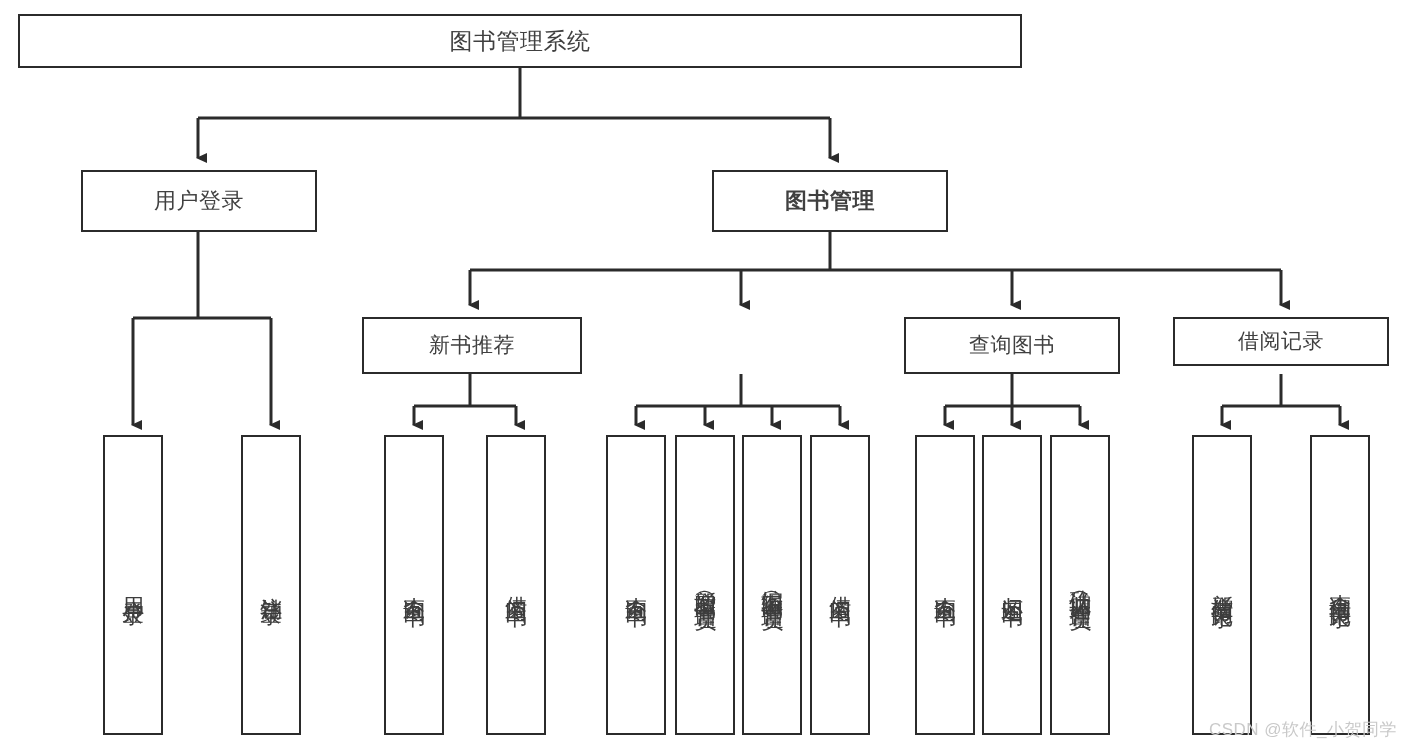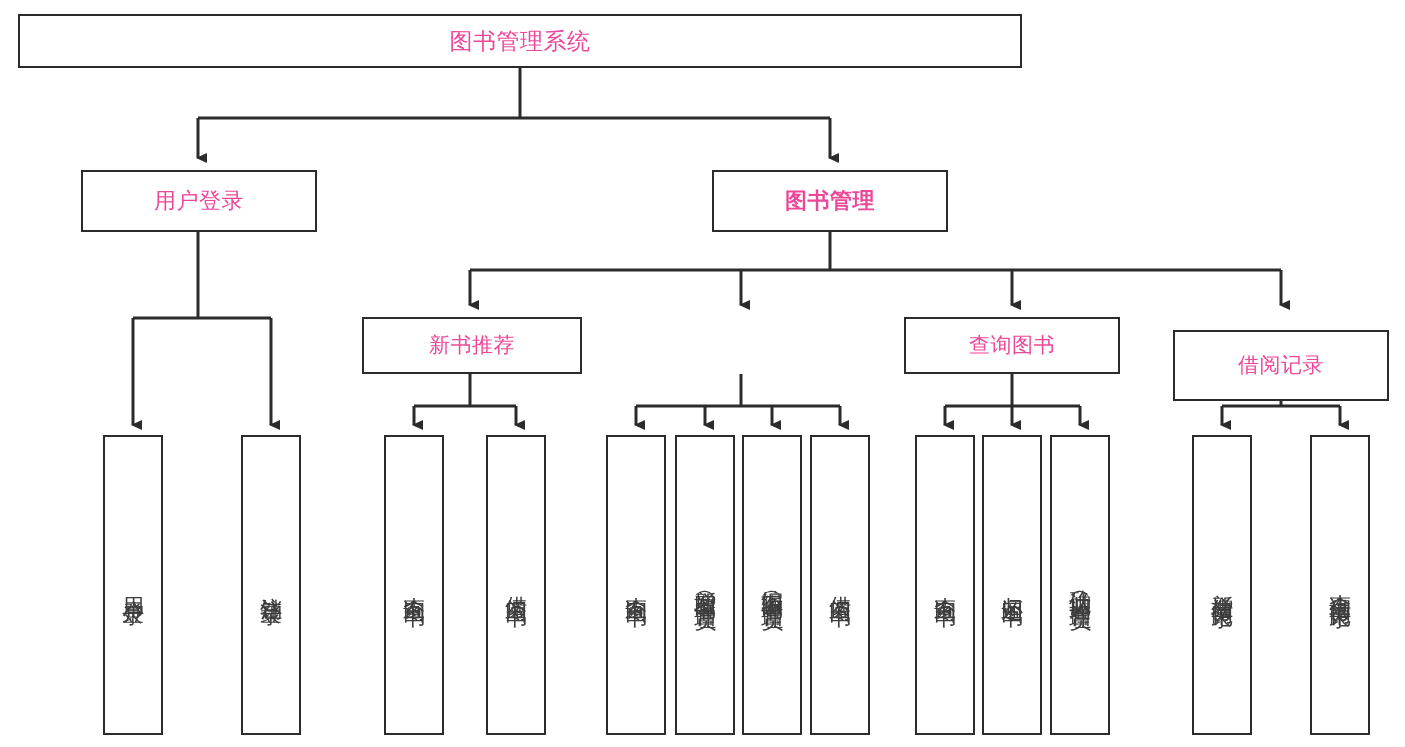--- a/index.html
+++ b/index.html
@@ -10,21 +10,21 @@
     overflow:hidden;
   }
   #stage{position:relative;width:1405px;height:747px;}
   svg#wires{position:absolute;left:0;top:0;width:1405px;height:747px;}
 
   .node{
     position:absolute;
     box-sizing:border-box;
     border:2px solid #2b2b2b;
     background:#ffffff;
-    color:#ec4899;
+    color:#404040;
     display:flex;
     align-items:center;
     justify-content:center;
     text-align:center;
   }
   .node .lbl{
     display:block;
     line-height:1.15;
     letter-spacing:0.5px;
     white-space:pre-line;
@@ -130,21 +130,21 @@
   <div class="node lvl1" style="left:712px;top:170px;width:236px;height:62px;font-weight:bold;">
     <span class="lbl">图书管理</span>
   </div>
 
   <div class="node lvl2" style="left:362px;top:317px;width:220px;height:57px;">
     <span class="lbl">新书推荐</span>
   </div>
   <div class="node lvl2" style="left:904px;top:317px;width:216px;height:57px;">
     <span class="lbl">查询图书</span>
   </div>
-  <div class="node lvl2" style="left:1173px;top:317px;width:216px;height:71px;margin-top:13px;">
+  <div class="node lvl2" style="left:1173px;top:317px;width:216px;height:49px;">
     <span class="lbl">借阅记录</span>
   </div>
 
   <div class="leaf" style="left:103px;top:435px;width:60px;height:300px;">
     <span class="vlbl">用户登录</span>
   </div>
   <div class="leaf" style="left:241px;top:435px;width:60px;height:300px;">
     <span class="vlbl">注销登录</span>
   </div>
 
@@ -178,14 +178,15 @@
     <span class="vlbl">确认归还（管理员）</span>
   </div>
 
   <div class="leaf" style="left:1192px;top:435px;width:60px;height:300px;">
     <span class="vlbl">新增借阅记录</span>
   </div>
   <div class="leaf" style="left:1310px;top:435px;width:60px;height:300px;">
     <span class="vlbl">查询借阅记录</span>
   </div>
 
+  <div class="watermark">CSDN @软件_小贺同学</div>
 
 </div>
 
 </body></html>

